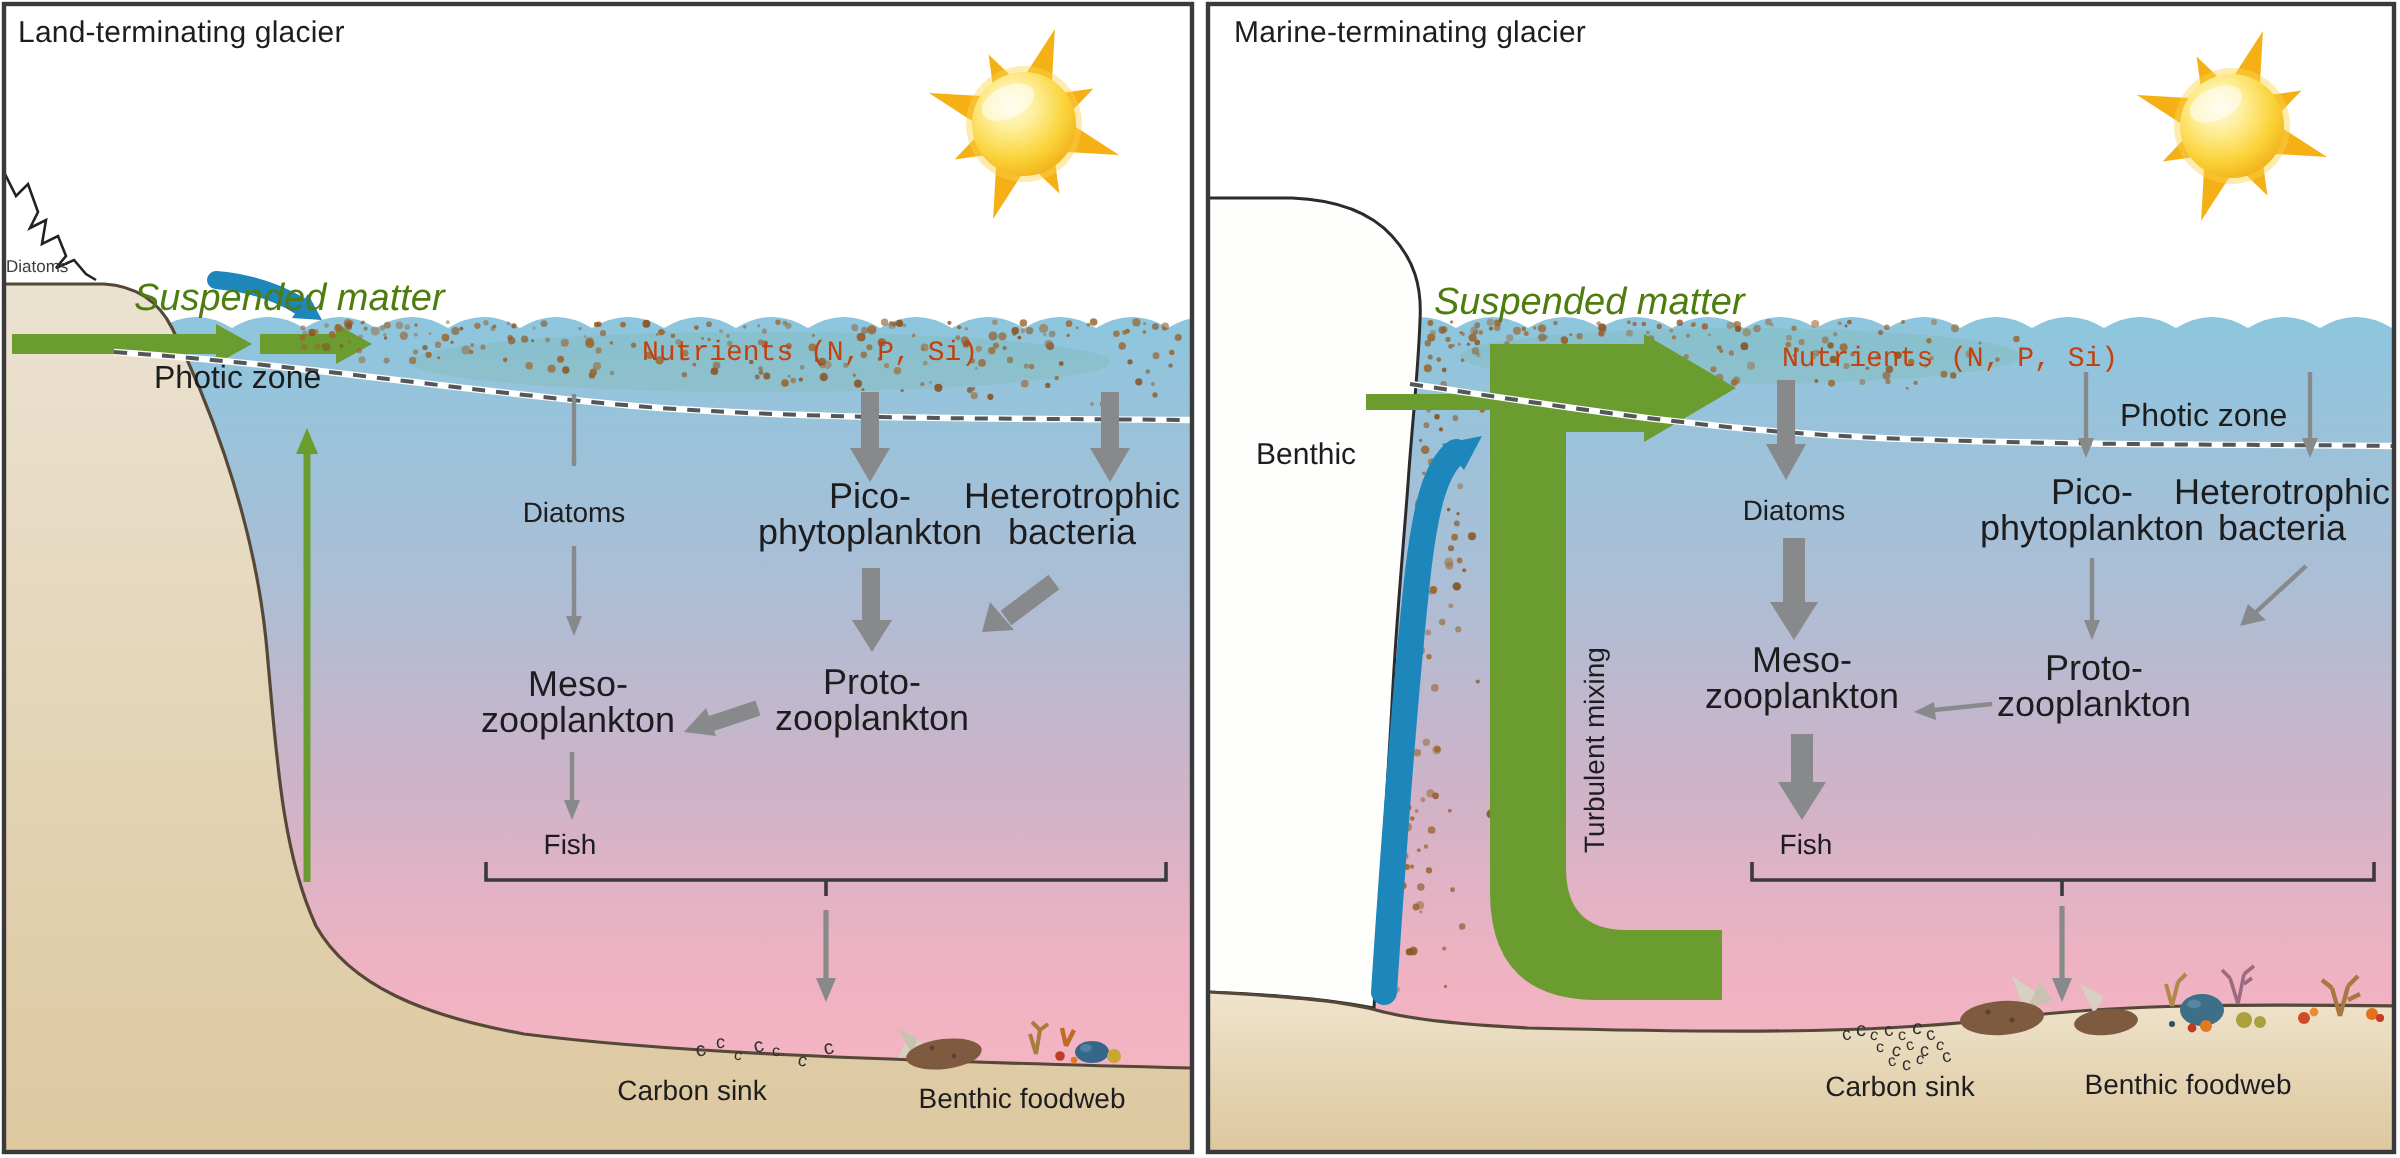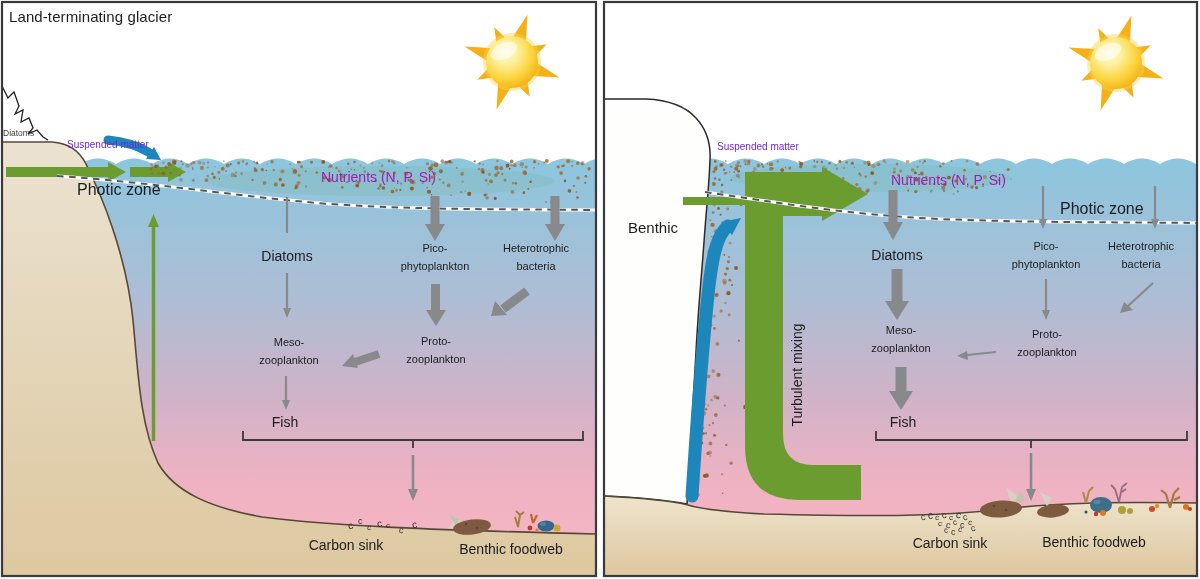--- a/index.html
+++ b/index.html
@@ -2,26 +2,26 @@
 <html><head>
 <meta charset="utf-8">
 <style>
   html,body{margin:0;padding:0;background:#fff;}
   #stage{position:relative;width:1200px;height:579px;background:#ffffff;overflow:hidden;
          font-family:"Liberation Sans",sans-serif;}
   #art{position:absolute;left:0;top:0;z-index:1;}
   .lbl{position:absolute;z-index:3;color:#1d1d1f;white-space:nowrap;}
   .title{font-size:15px;letter-spacing:.1px;}
   .ctr{text-align:center;white-space:normal;}
-  .two{font-size:11px;line-height:18px;}
+  .two{font-size:18px;line-height:18px;}
   .one{font-size:14px;}
   .small{font-size:16px;}
   .tiny{font-size:8.5px;color:#3c3c3c;}
-  .brown{color:#6d28d9;font-size:10px;}
-  .green{color:#a21caf;font-size:14px;}
+  .brown{color:#4d7c0f;font-size:19px;font-style:italic;}
+  .green{color:#c2410c;font-size:14px;font-family:Liberation Mono, monospace;}
   .rot{transform:rotate(-90deg);transform-origin:center center;}
   .cc{position:absolute;z-index:2;color:#2f2f2f;font-family:"Liberation Sans",sans-serif;line-height:1;}
 </style>
 </head>
 <body>
 
 <div id="stage">
 
 <svg id="art" width="1200" height="579" viewBox="0 0 1200 579">
   <defs>
@@ -713,20 +713,21 @@
   <div>zooplankton</div>
 </div>
 <div class="lbl two ctr" style="left:376px;top:332px;width:120px;">
   <div>Proto-</div>
   <div>zooplankton</div>
 </div>
 <div class="lbl one ctr" style="left:255px;top:414px;width:60px;">Fish</div>
 <div class="lbl one ctr" style="left:286px;top:537px;width:120px;">Carbon sink</div>
 <div class="lbl one ctr" style="left:451px;top:541px;width:120px;">Benthic foodweb</div>
 
+<div class="lbl title" style="left:617px;top:8px;">Marine-terminating glacier</div>
 <div class="lbl one" style="left:628px;top:219px;font-size:15px;">Benthic</div>
 <div class="lbl brown" style="left:717px;top:141px;">Suspended matter</div>
 <div class="lbl green" style="left:891px;top:172px;">Nutrients (N, P, Si)</div>
 <div class="lbl small" style="left:1060px;top:200px;">Photic zone</div>
 <div class="lbl one ctr rot" style="left:732px;top:367px;width:130px;">Turbulent mixing</div>
 <div class="lbl one ctr" style="left:837px;top:247px;width:120px;">Diatoms</div>
 <div class="lbl two ctr" style="left:986px;top:237px;width:120px;">
   <div>Pico-</div>
   <div>phytoplankton</div>
 </div>

